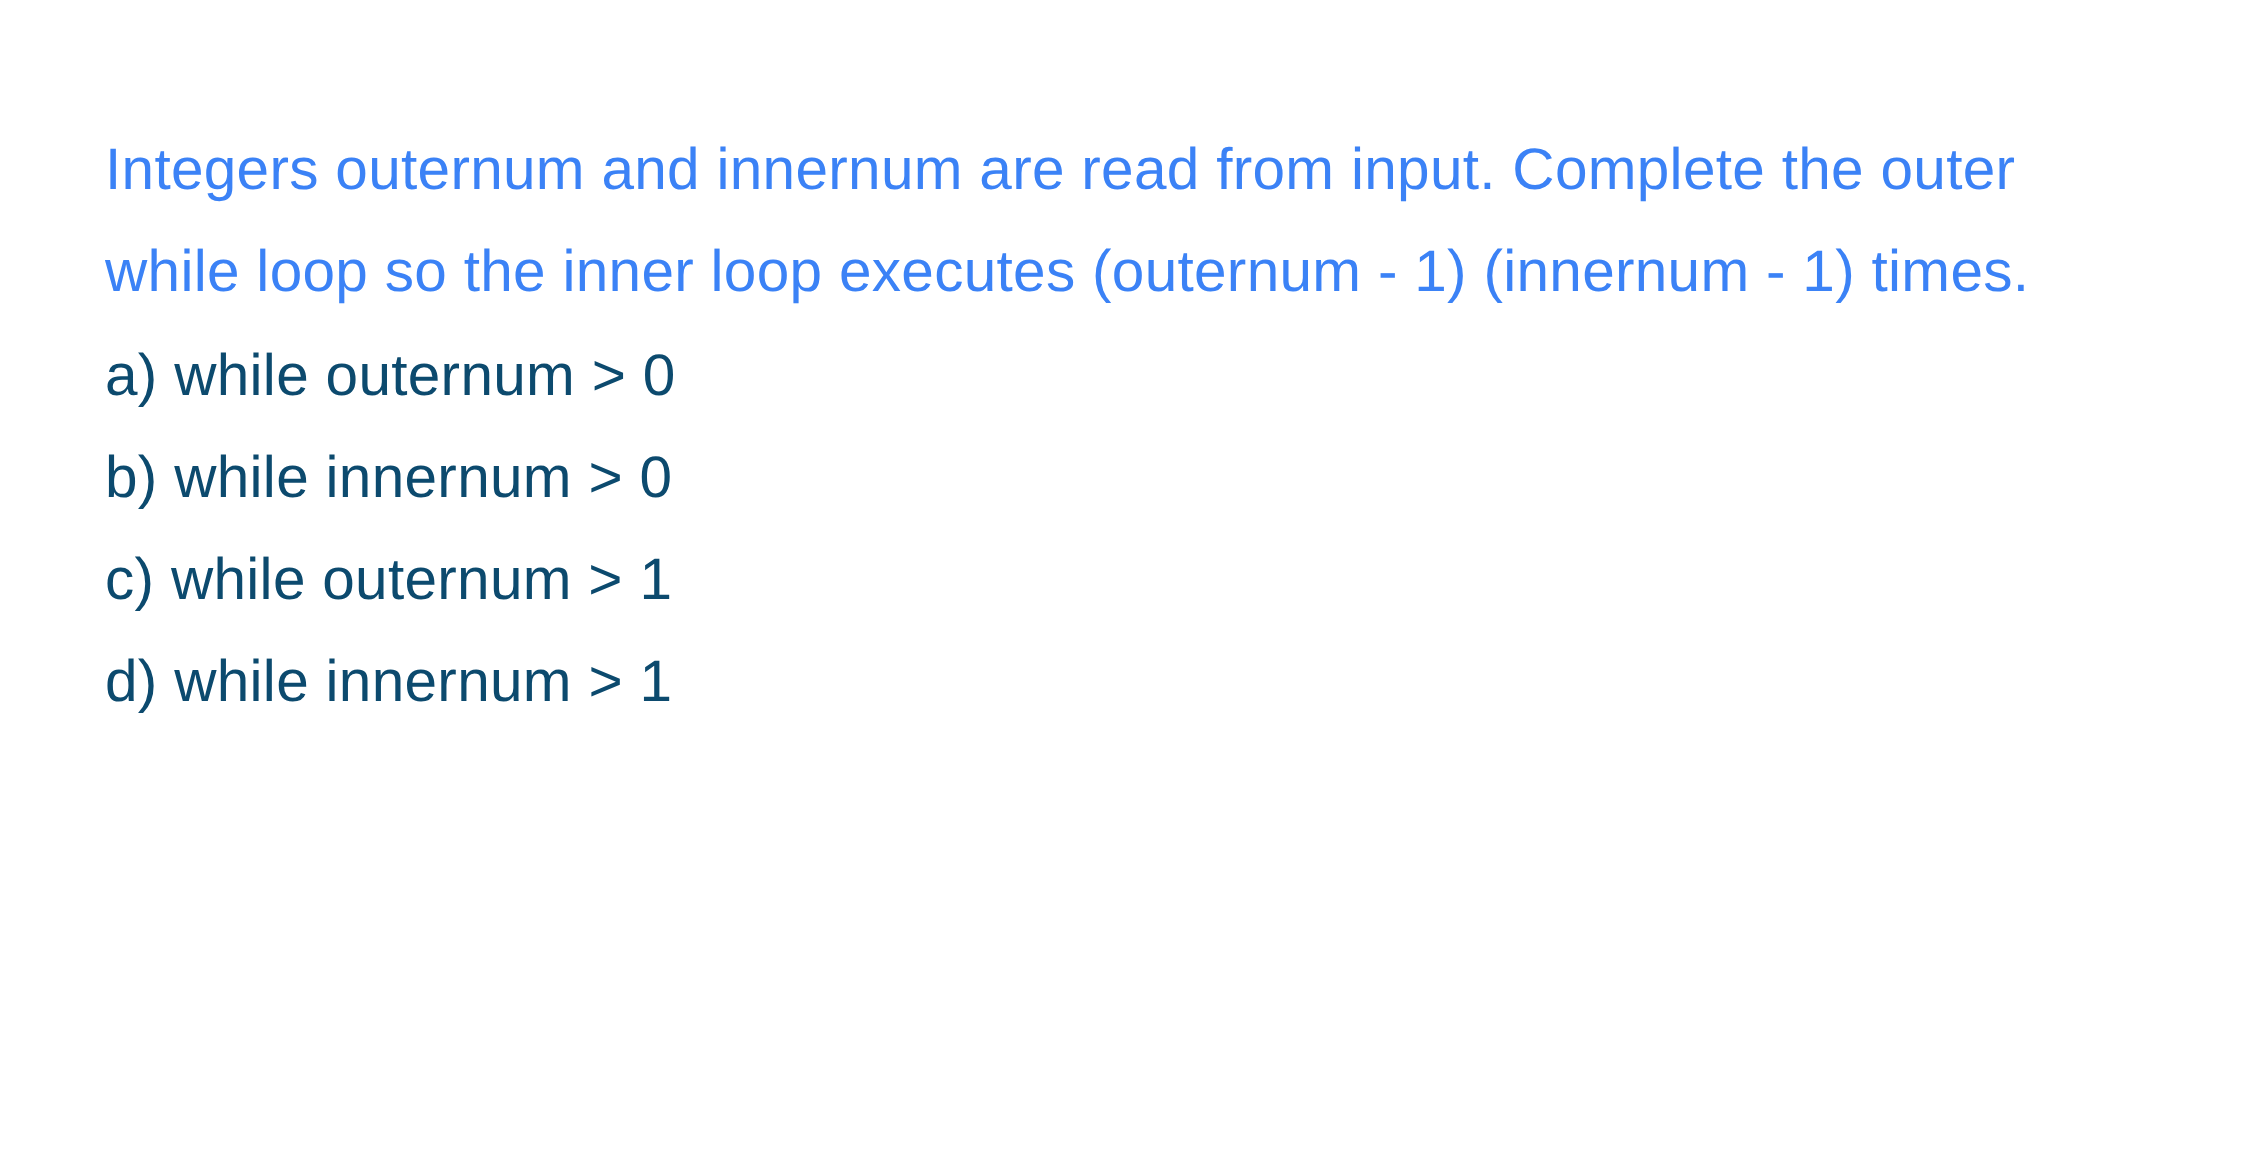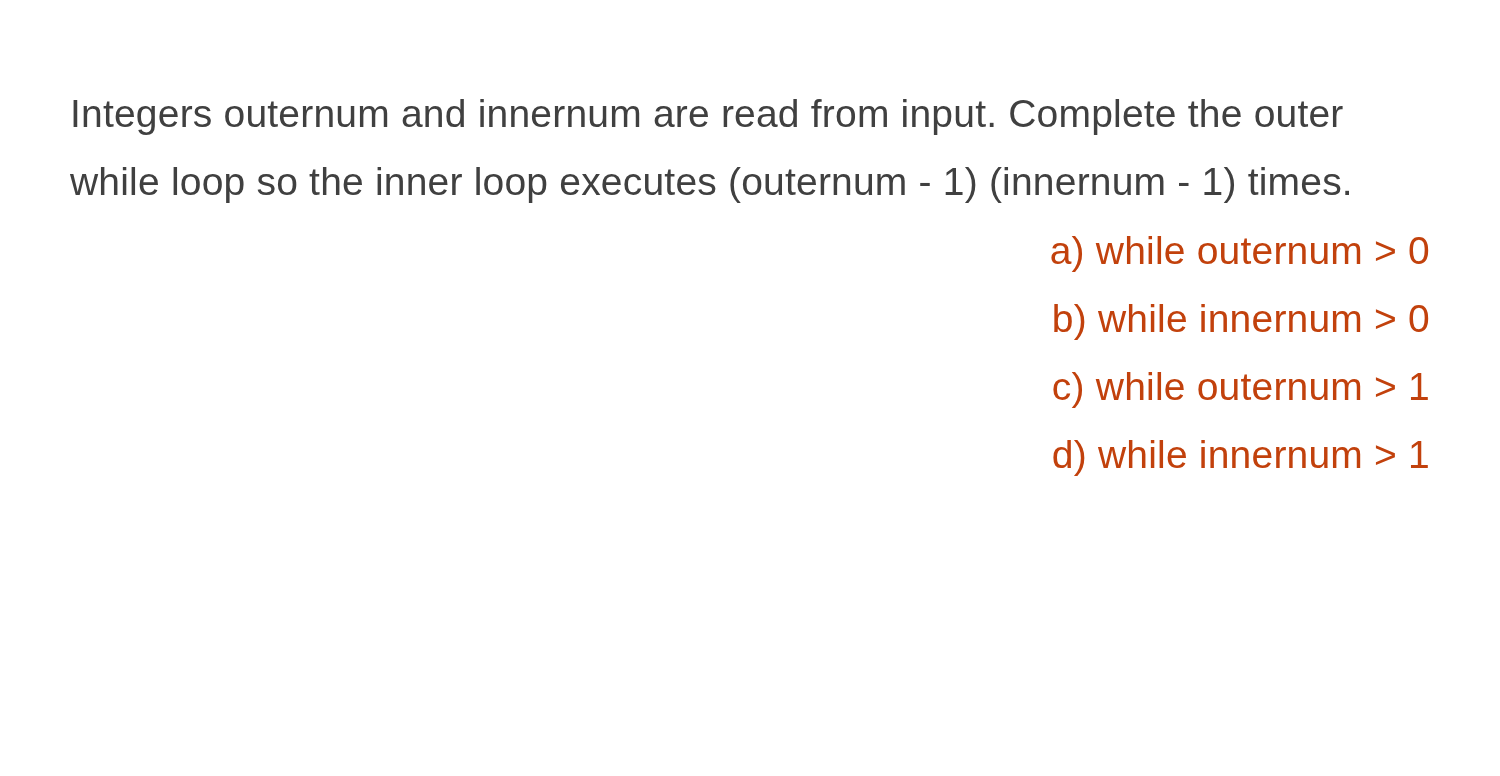--- a/index.html
+++ b/index.html
@@ -10,29 +10,28 @@
     body {
       width: 1500px;
       height: 776px;
       background: #ffffff;
       font-family: -apple-system, BlinkMacSystemFont, "Segoe UI", Helvetica, Arial, sans-serif;
       padding: 80px 70px;
     }
     .question-text {
       font-size: 39px;
       line-height: 1.75;
-      color: #404040;
+      color: #3b82f6;
       letter-spacing: 0.2px;
     }
     .option {
       font-size: 39px;
       line-height: 1.75;
-      color: #c2410c;
+      color: #0c4a6e;
       letter-spacing: 0.2px;
-      text-align: right;
     }
   </style>
 </head>
 <body>
 
 <div class="question-text">Integers outernum and innernum are read from input. Complete the outer while loop so the inner loop executes (outernum - 1) (innernum - 1) times.</div>
 
 <div class="option">
   <span>a)</span>
   <span>while outernum &gt; 0</span>

